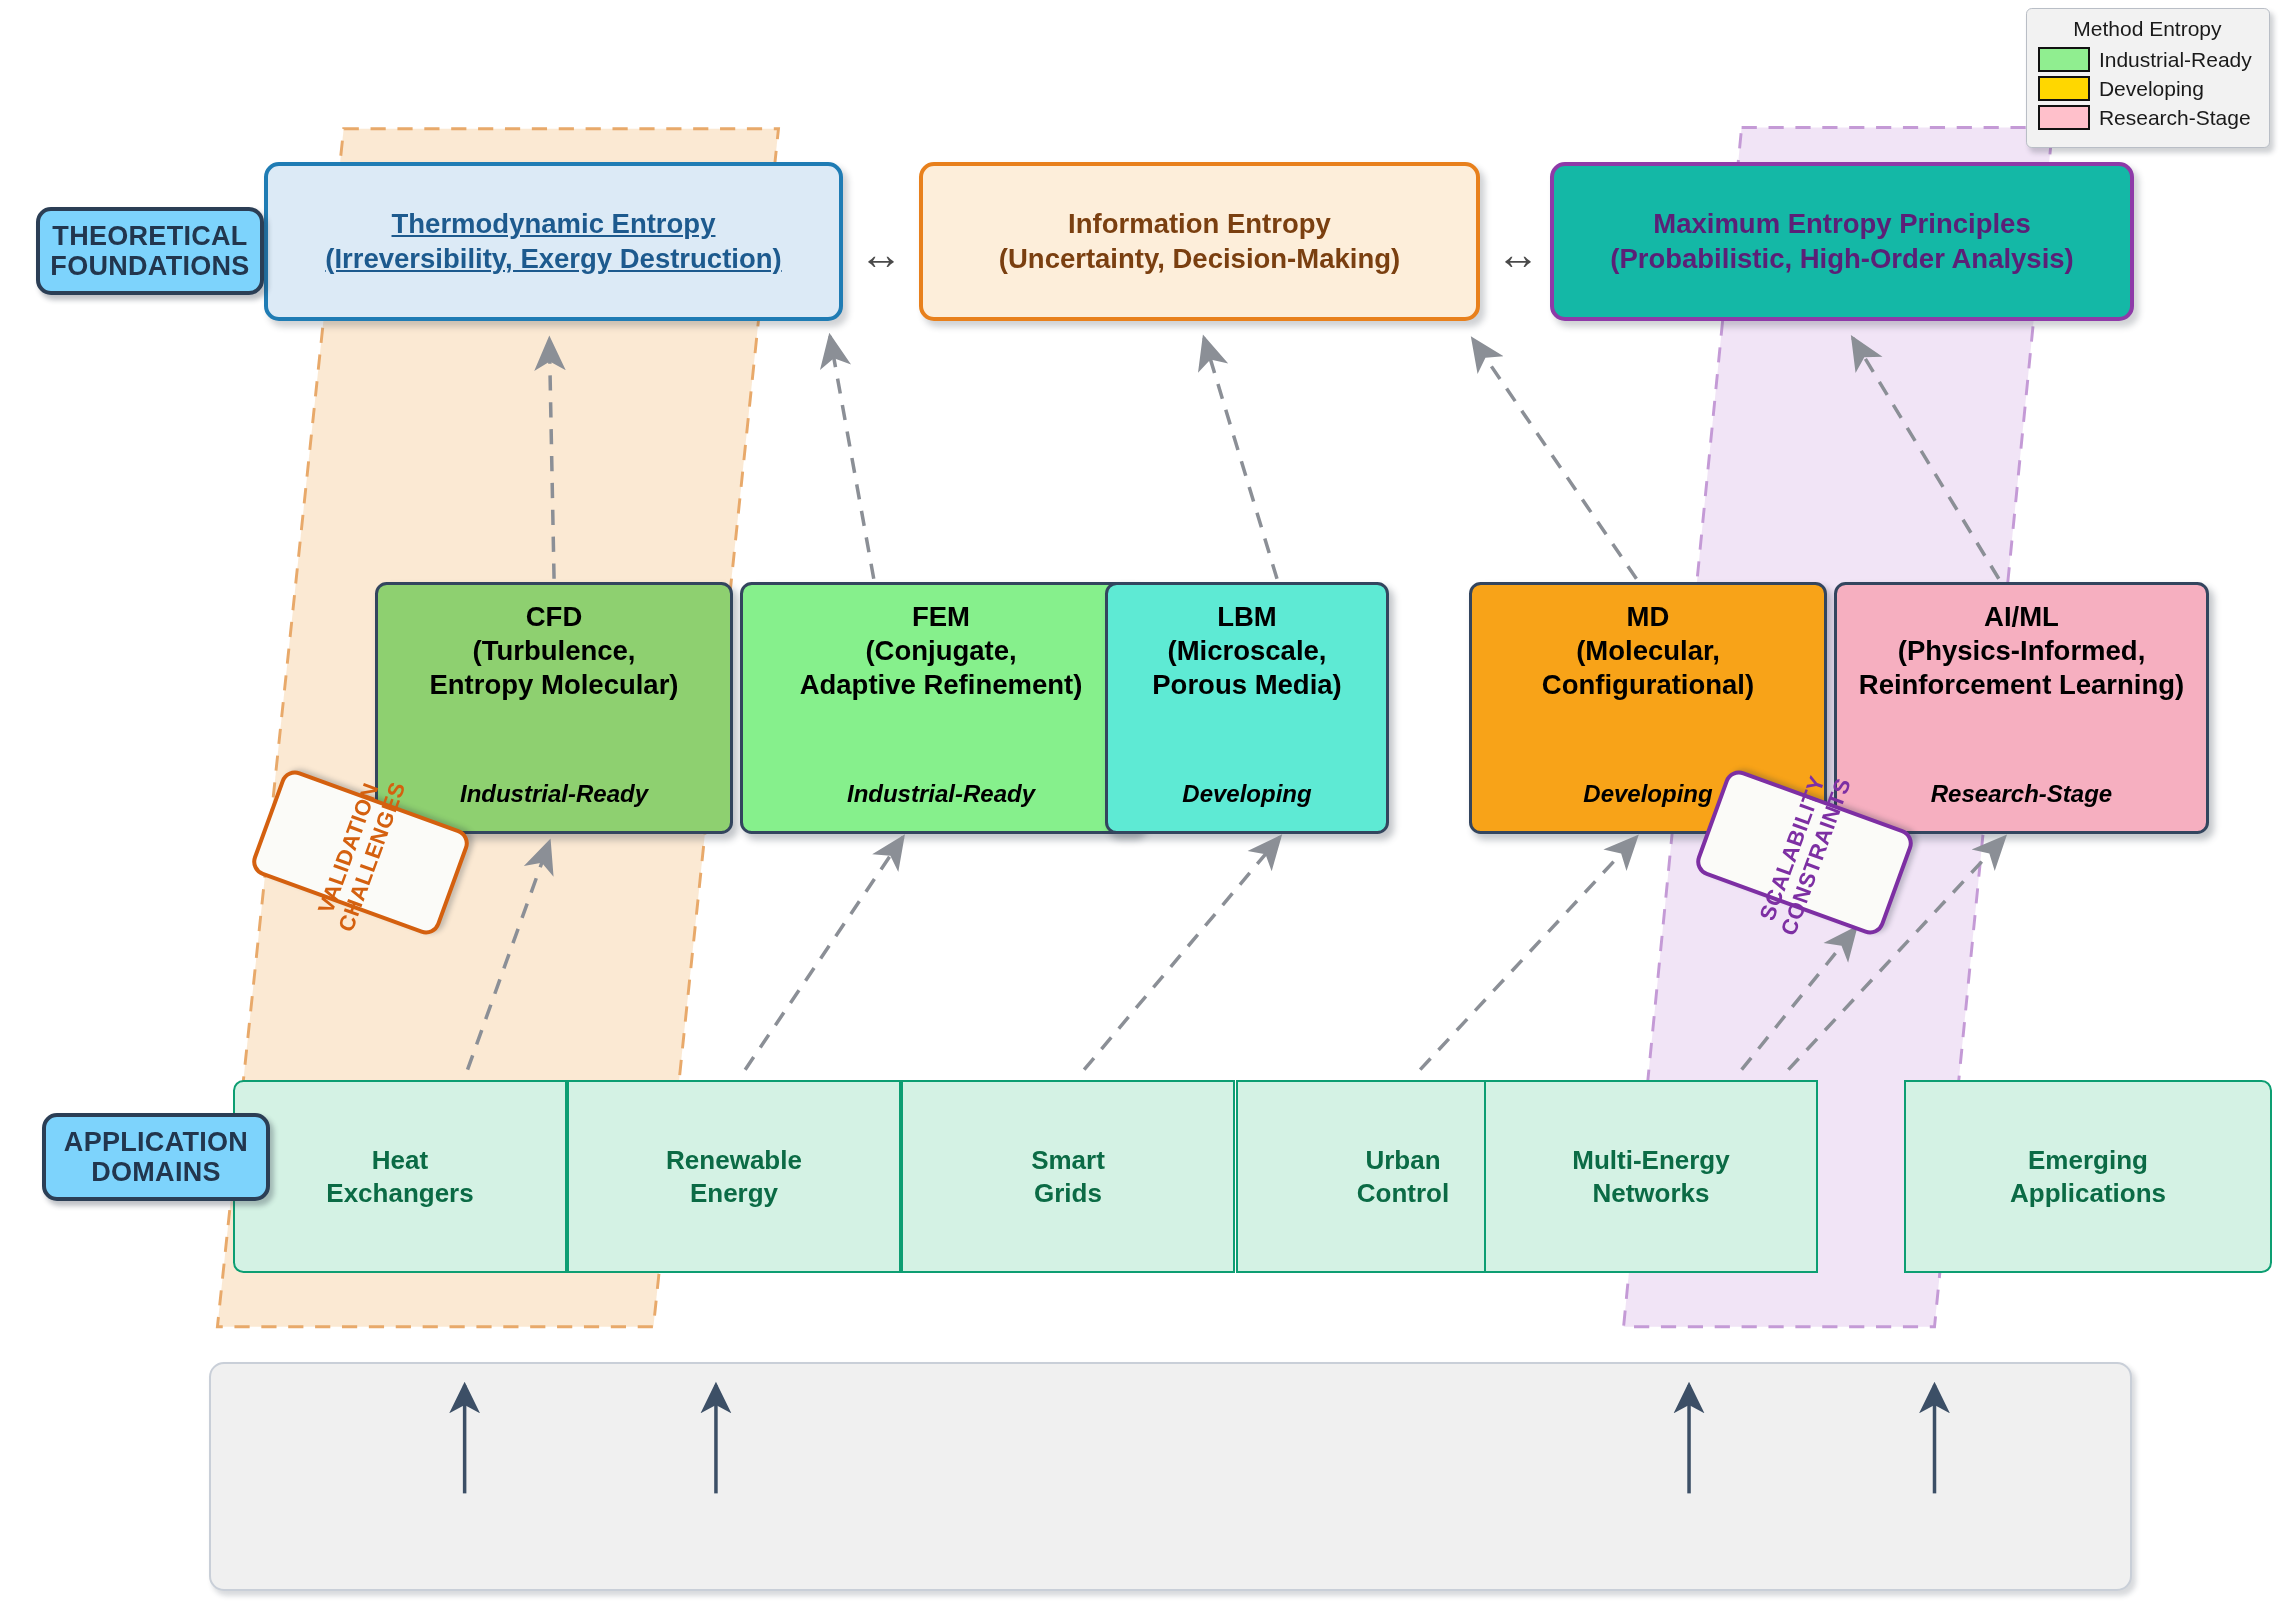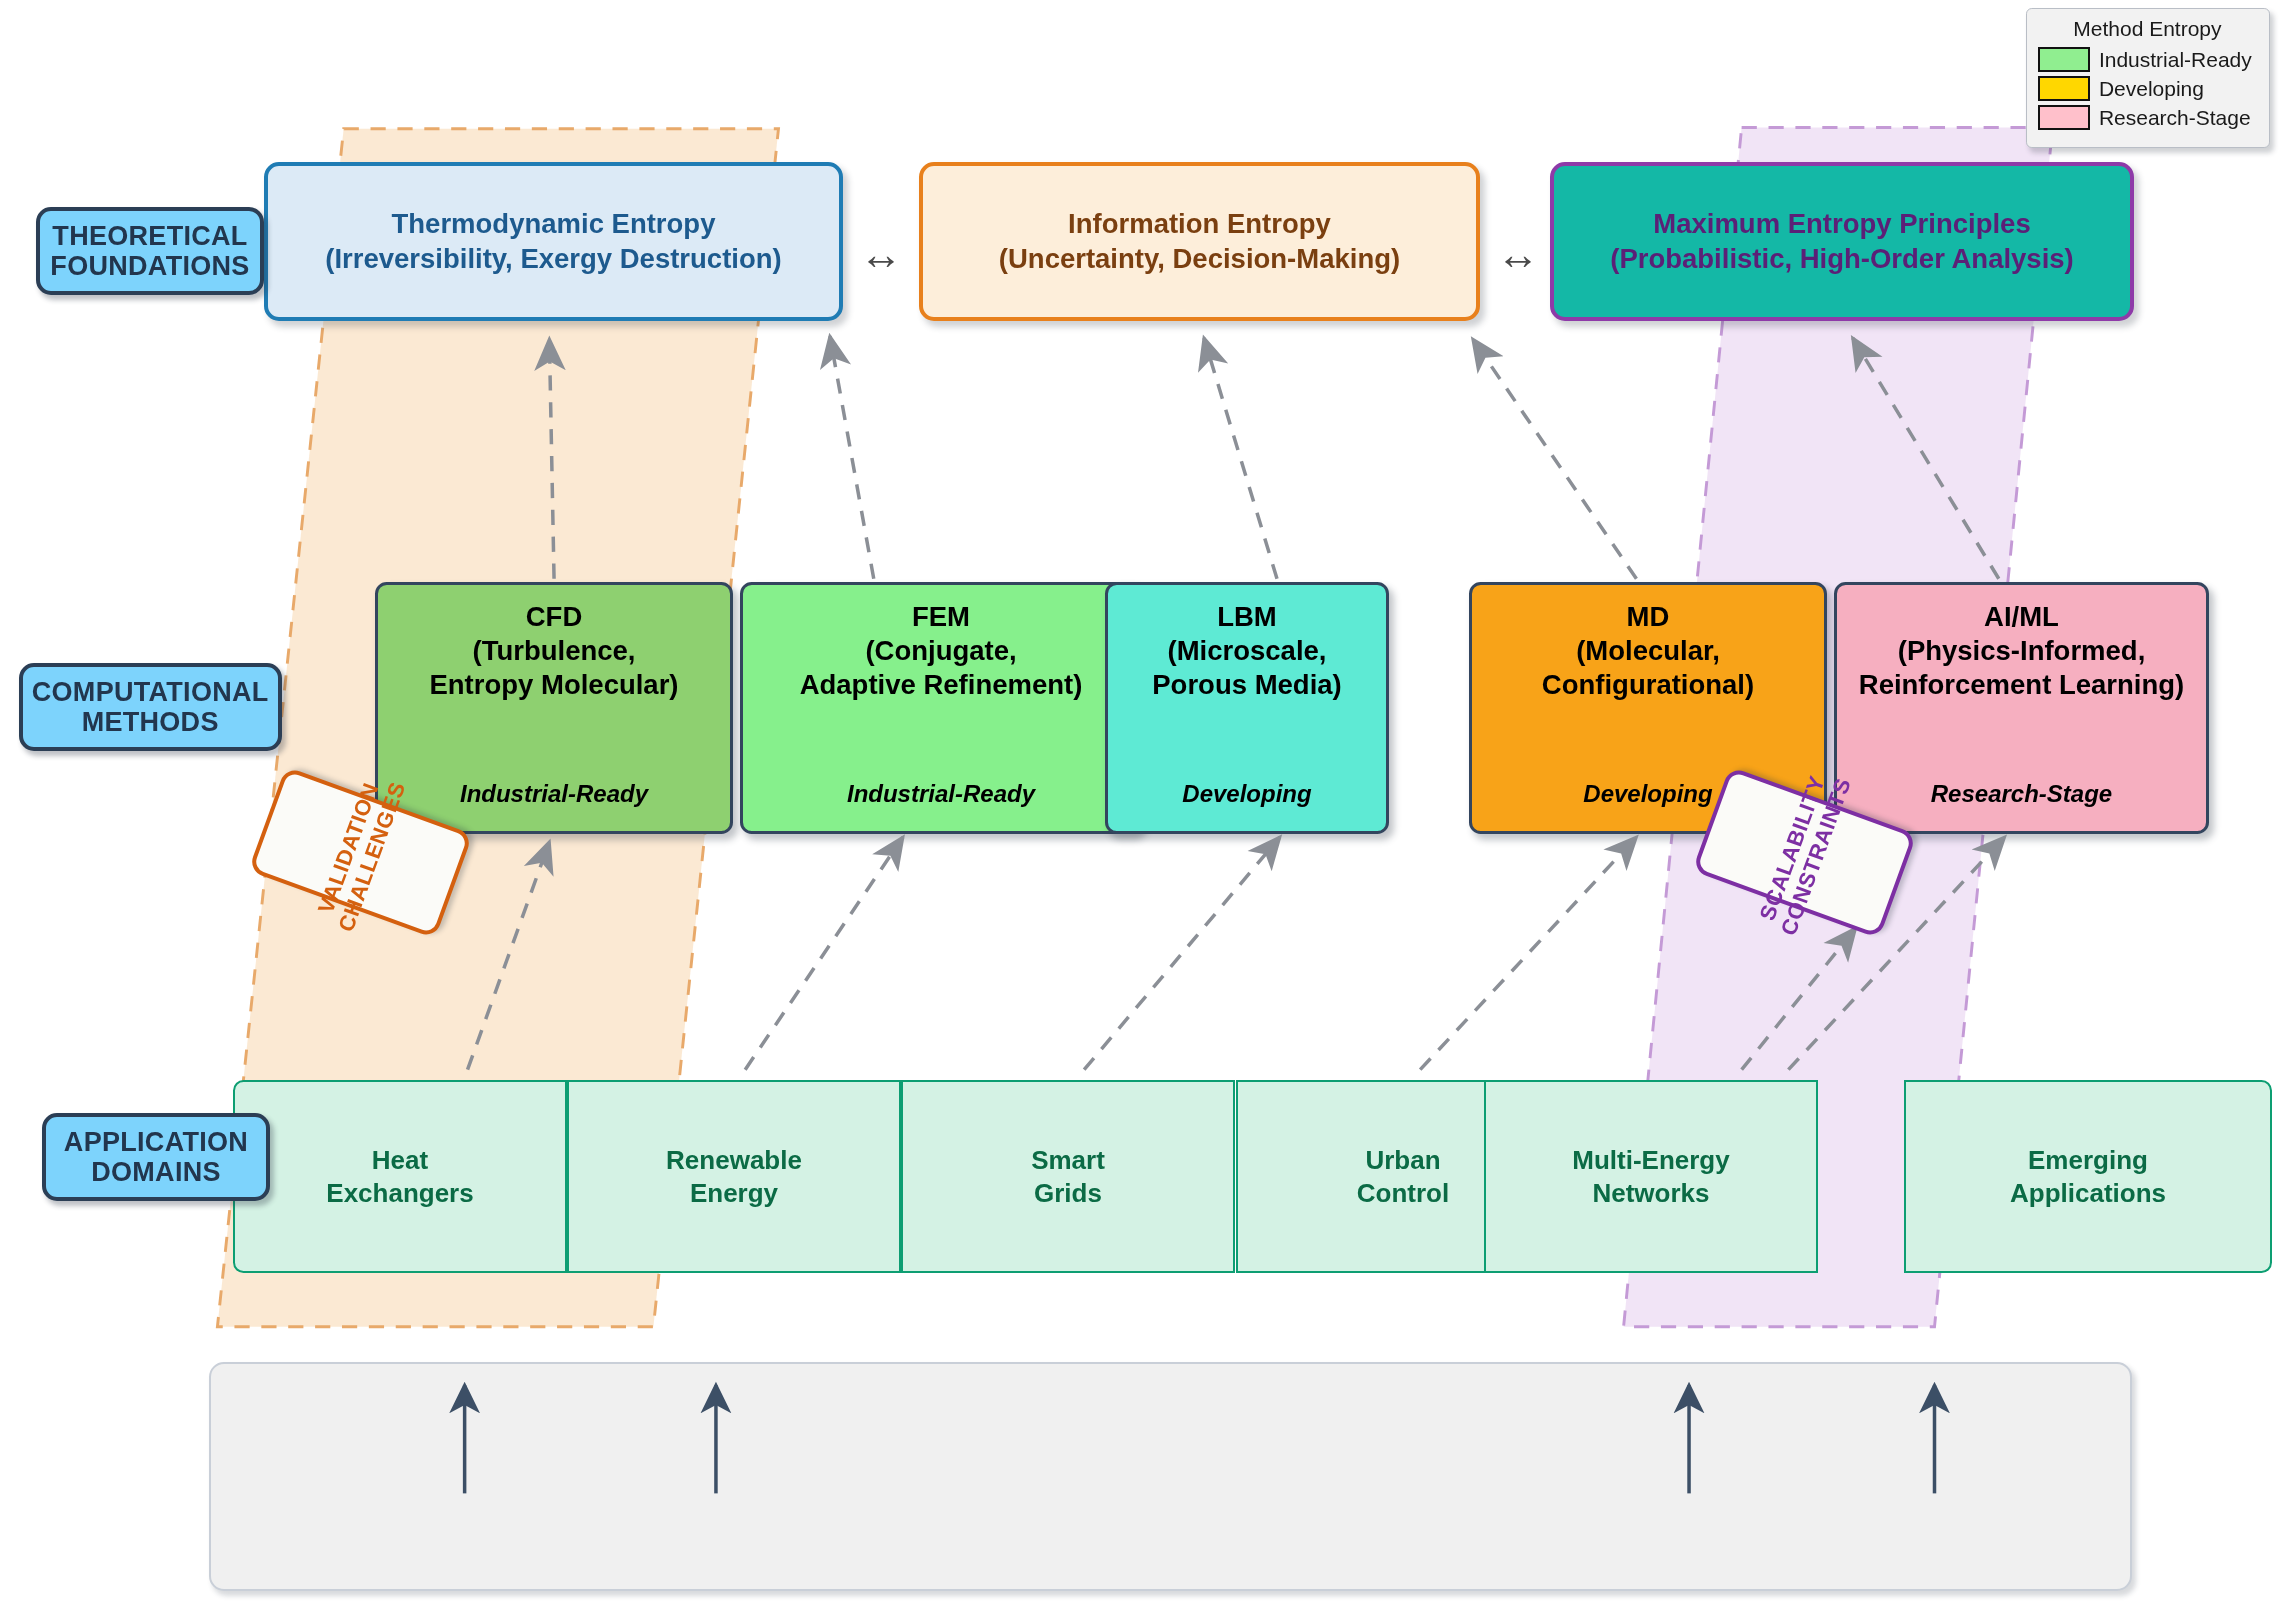--- a/index.html
+++ b/index.html
@@ -146,28 +146,26 @@
     <defs>
       <marker id="ah2" markerWidth="10" markerHeight="10" refX="8" refY="5" orient="auto" markerUnits="strokeWidth">
         <path d="M0,0.6 L9,5 L0,9.4 L2.4,5 Z" fill="#3c4f66"></path>
       </marker>
     </defs>
   </svg>
 
   <div class="abs rowlabel" style="left:36px;top:207px;width:228px;height:88px;white-space:pre-line;">THEORETICAL
 FOUNDATIONS</div>
 
-  <div class="abs rowlabel" style="left:18.7px;top:663px;width:263px;height:88px;white-space:pre-line;">COMPUTATIONAL
-METHODS</div>
 
   <div class="abs rowlabel" style="left:42px;top:1113px;width:228px;height:88px;white-space:pre-line;">APPLICATION
 DOMAINS</div>
 
   <div class="abs theory" style="left:264px;top:162px;width:579px;height:159px;background:#dceaf6;border:4.1px solid #1f7cb4;color:#1d5a8e;">
-    <span style="white-space:pre-line;">Thermodynamic Entropy
+    <span style="white-space:pre-line;text-decoration:underline;">Thermodynamic Entropy
 (Irreversibility, Exergy Destruction)</span>
   </div>
 
   <div class="abs ctr dbl-arrow" style="left:843px;top:222px;width:76px;height:64px;">↔</div>
 
   <div class="abs theory" style="left:919px;top:162px;width:561px;height:159px;background:#fdeeda;border:4.1px solid #e8801c;color:#7a3f10;">
     <span style="white-space:pre-line;">Information Entropy
 (Uncertainty, Decision-Making)</span>
   </div>
 

